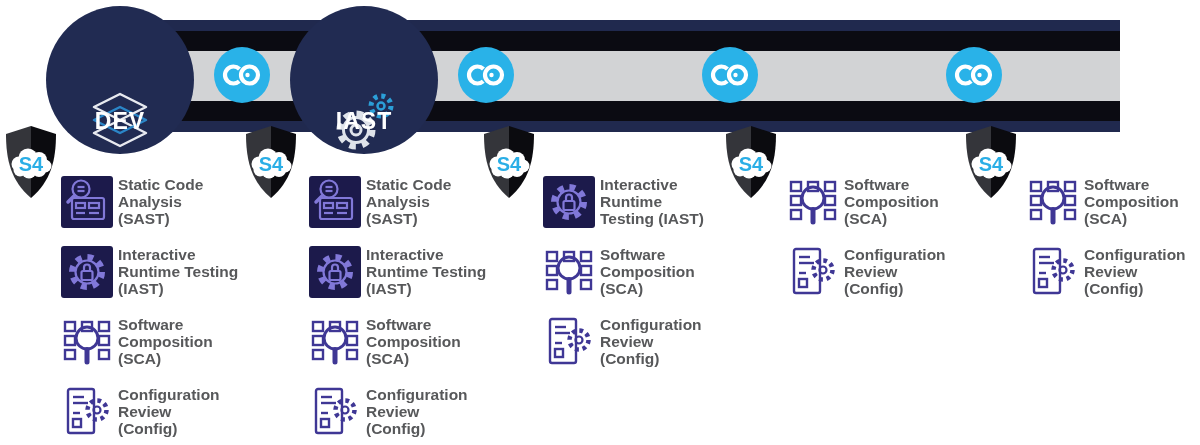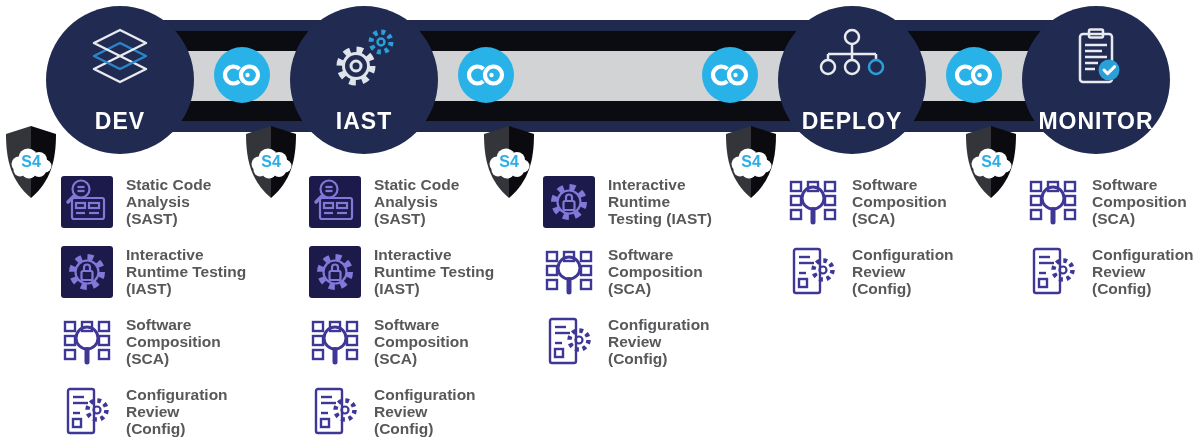--- a/index.html
+++ b/index.html
@@ -13,35 +13,35 @@
     background:linear-gradient(180deg,
       #20294e 0%,#20294e 10%,
       #0b0b12 10%,#0b0b12 28%,
       #d2d3d5 28%,#d2d3d5 72%,
       #0b0b12 72%,#0b0b12 90%,
       #20294e 90%,#20294e 100%);
   }
   .connector{position:absolute;top:47px;width:56px;height:56px;z-index:2;}
   .stage{
     position:absolute;top:6px;width:148px;height:148px;border-radius:50%;
-    background:#212b52;z-index:3;display:flex;flex-direction:column;align-items:center;
+    background:#212b52;z-index:3;display:flex;flex-direction:column;align-items:center;justify-content:flex-end;
   }
   .stage-icon{margin-top:20px;flex:none;}
   .stage-label{
     position:absolute;bottom:19px;left:0;width:100%;text-align:center;
     color:#ffffff;font-weight:bold;font-size:23px;letter-spacing:1px;
   }
   .shield{position:absolute;top:124px;width:58px;height:76px;z-index:4;}
   .shield svg{position:absolute;left:0;top:0;}
   .shield .s4{
     position:absolute;left:0;right:0;top:29px;text-align:center;
-    font-weight:bold;font-size:16px;color:#2aaee6;z-index:2;
+    font-weight:bold;font-size:20px;color:#2aaee6;z-index:2;
   }
   .col{position:absolute;top:175px;display:flex;flex-direction:column;gap:16px;z-index:1;}
-  .act{display:flex;gap:12px;align-items:flex-start;}
+  .act{display:flex;gap:4px;align-items:flex-start;}
   .act-icon{width:54px;height:54px;flex:none;}
   .act-label{
     font-weight:bold;font-size:15.5px;line-height:17px;color:#57585a;
     white-space:pre-line;width:158px;padding-top:1px;
   }
   .defs{position:absolute;width:0;height:0;overflow:hidden;}
 </style>
 </head>
 <body>
 
@@ -192,32 +192,20 @@
         <use href="#sym-layers"></use>
       </svg>
     <div class="stage-label">DEV</div>
   </div>
   <div class="stage" style="left:290px">
     <svg class="stage-icon" width="76" height="64">
         <use href="#sym-gears"></use>
       </svg>
     <div class="stage-label">IAST</div>
   </div>
-  <div class="stage" style="left:778px">
-    <svg class="stage-icon" width="76" height="64">
-        <use href="#sym-sitemap"></use>
-      </svg>
-    <div class="stage-label">DEPLOY</div>
-  </div>
-  <div class="stage" style="left:1022px">
-    <svg class="stage-icon" width="76" height="62">
-        <use href="#sym-clipboard"></use>
-      </svg>
-    <div class="stage-label">MONITOR</div>
-  </div>
 
   <div class="shield" style="left:2px">
     <svg width="58" height="76">
         <use href="#sym-shield"></use>
       </svg>
     <span class="s4">S4</span>
   </div>
   <div class="shield" style="left:242px">
     <svg width="58" height="76">
         <use href="#sym-shield"></use>

